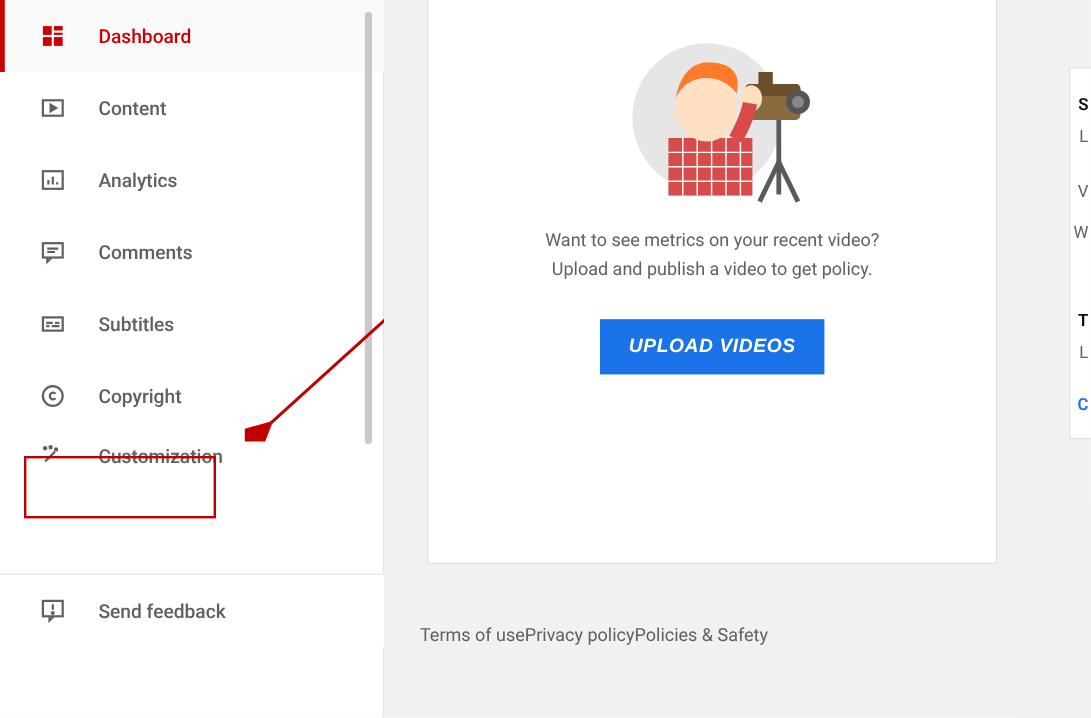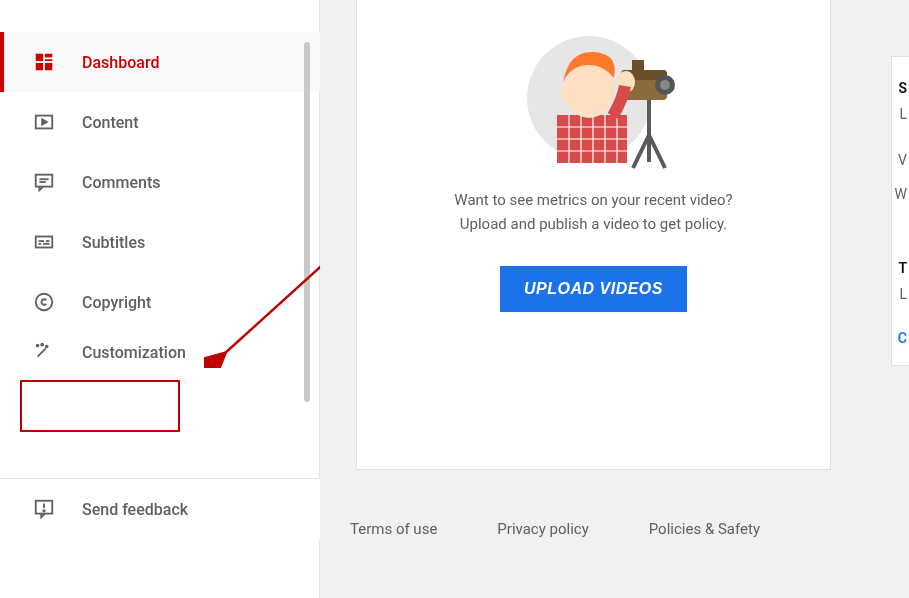--- a/index.html
+++ b/index.html
@@ -19,21 +19,20 @@
     height: 598px;
     background: #fff;
     border-right: 1px solid #e5e5e5;
   }
   .sidebar-scroll {
     position: absolute;
     left: 0; top: 0;
     width: 320px;
     height: 470px;
     overflow: hidden;
-    margin-top: 32px;
   }
   .sidebar-item {
     display: flex;
     align-items: center;
     height: 60px;
     padding-left: 32px;
     cursor: pointer;
     font-size: 16px;
     color: #606060;
     font-weight: 500;
@@ -137,21 +136,20 @@
     font-weight: 600;
     letter-spacing: 0.5px;
     cursor: pointer;
     font-style: italic;
   }
   .footer {
     position: absolute;
     left: 30px;
     top: 520px;
     display: flex;
-    gap: 60px;
     font-size: 15px;
     color: #606060;
   }
   .footer a { color: #606060; text-decoration: none; }
   .right-strip {
     position: absolute;
     right: 0;
     top: 0;
     width: 20px;
     height: 598px;
@@ -202,20 +200,31 @@
     <div class="sidebar-item">
       <span class="sidebar-icon">
         <svg width="22" height="22" viewBox="0 0 24 24" fill="none" stroke="#606060" stroke-width="2">
             <rect x="3" y="5" width="18" height="14"></rect>
             <path d="M10 9 L15 12 L10 15 Z" fill="#606060"></path>
           </svg>
       </span>
       <span>Content</span>
     </div>
 
+    <div class="sidebar-item">
+      <span class="sidebar-icon">
+        <svg width="22" height="22" viewBox="0 0 24 24" fill="none" stroke="#606060" stroke-width="2">
+            <rect x="3" y="4" width="18" height="16"></rect>
+            <line x1="8" y1="16" x2="8" y2="12"></line>
+            <line x1="12" y1="16" x2="12" y2="9"></line>
+            <line x1="16" y1="16" x2="16" y2="14"></line>
+          </svg>
+      </span>
+      <span>Analytics</span>
+    </div>
 
     <div class="sidebar-item">
       <span class="sidebar-icon">
         <svg width="22" height="22" viewBox="0 0 24 24" fill="none" stroke="#606060" stroke-width="2">
             <rect x="3" y="4" width="18" height="13"></rect>
             <path d="M7 17 L7 21 L11 17"></path>
             <line x1="7" y1="9" x2="17" y2="9"></line>
             <line x1="7" y1="12" x2="14" y2="12"></line>
           </svg>
       </span>

